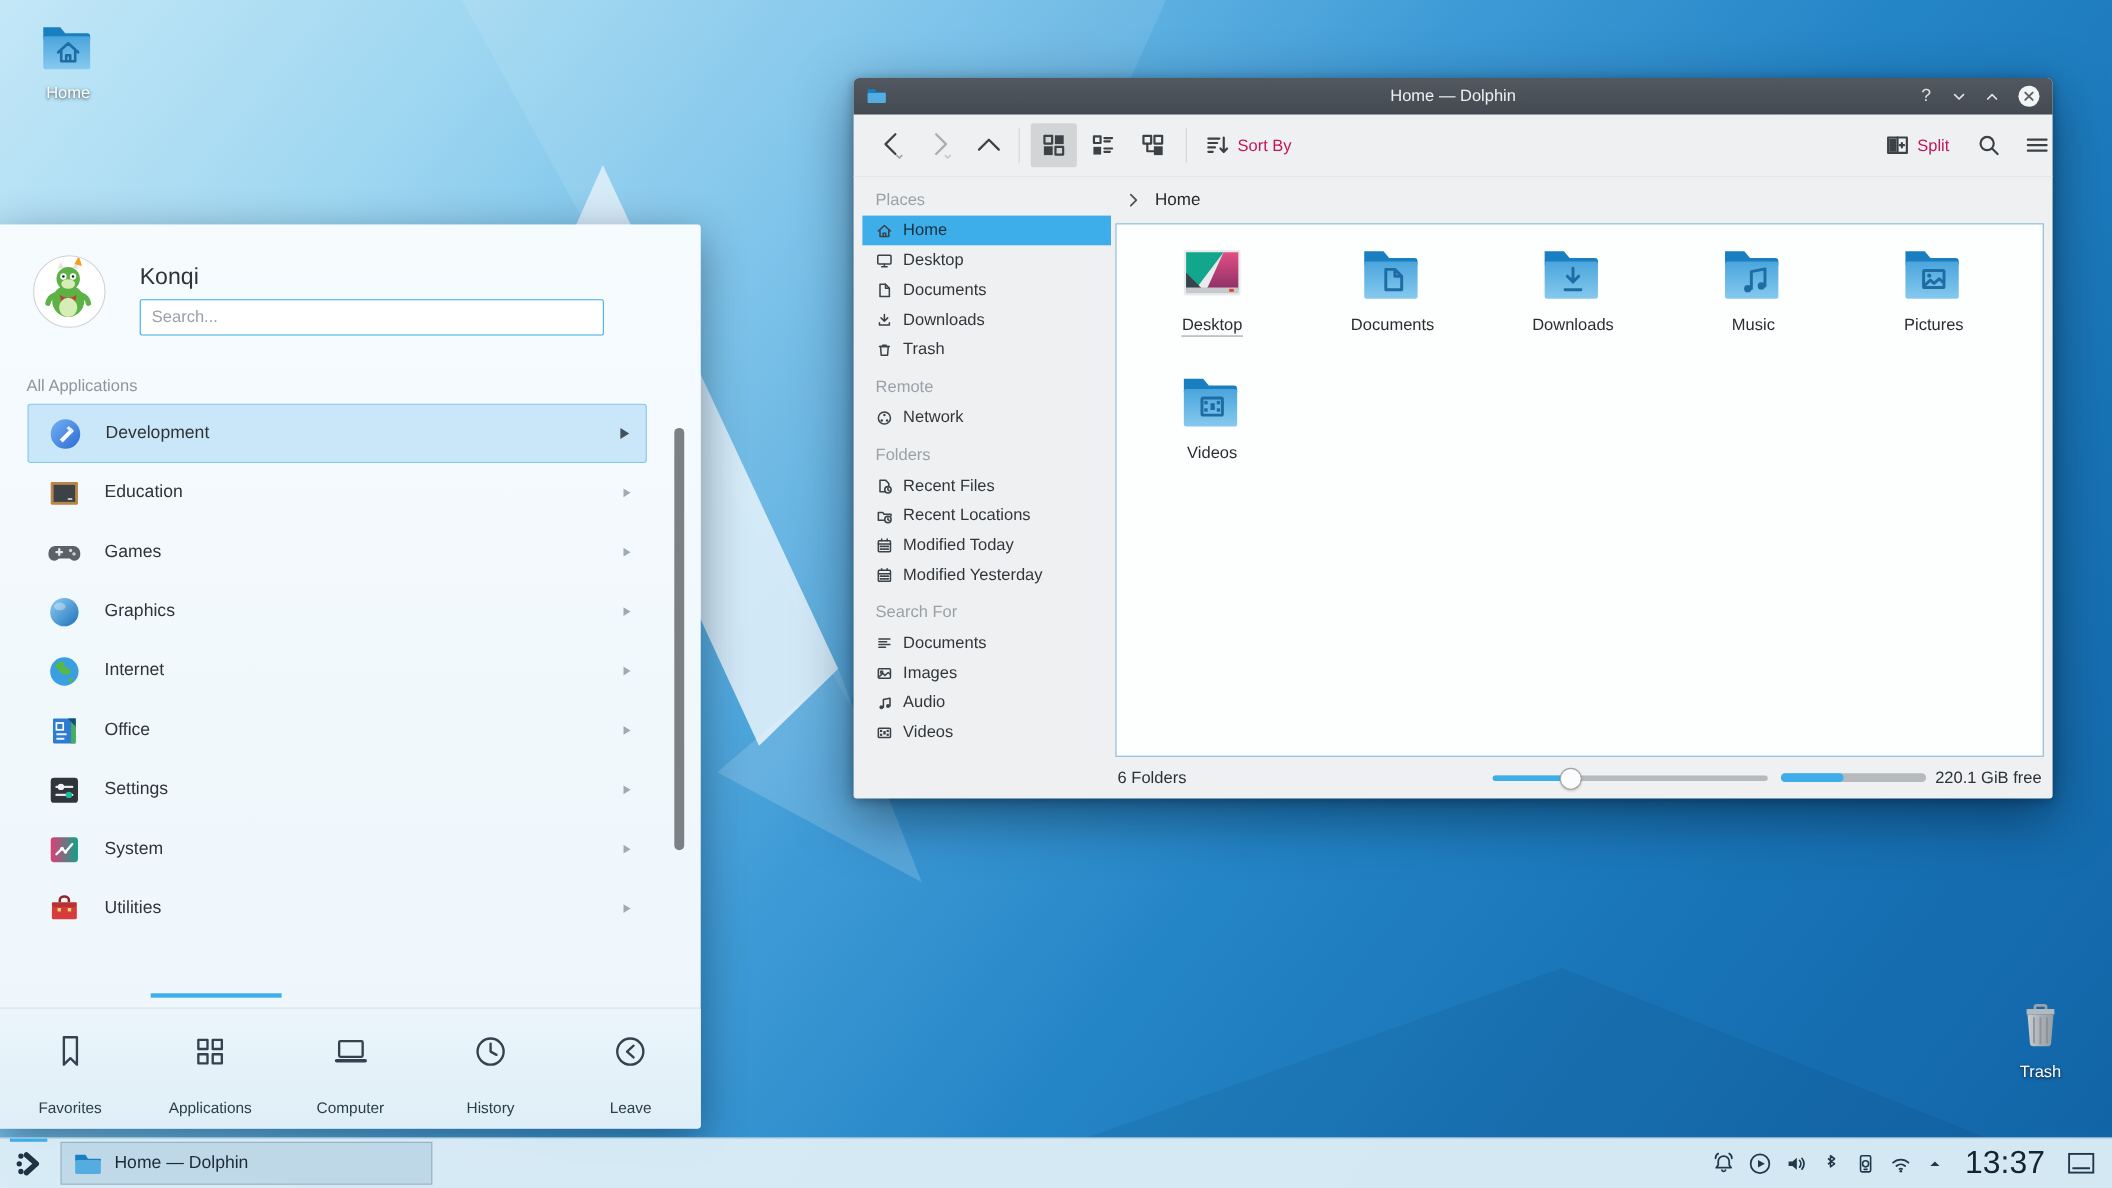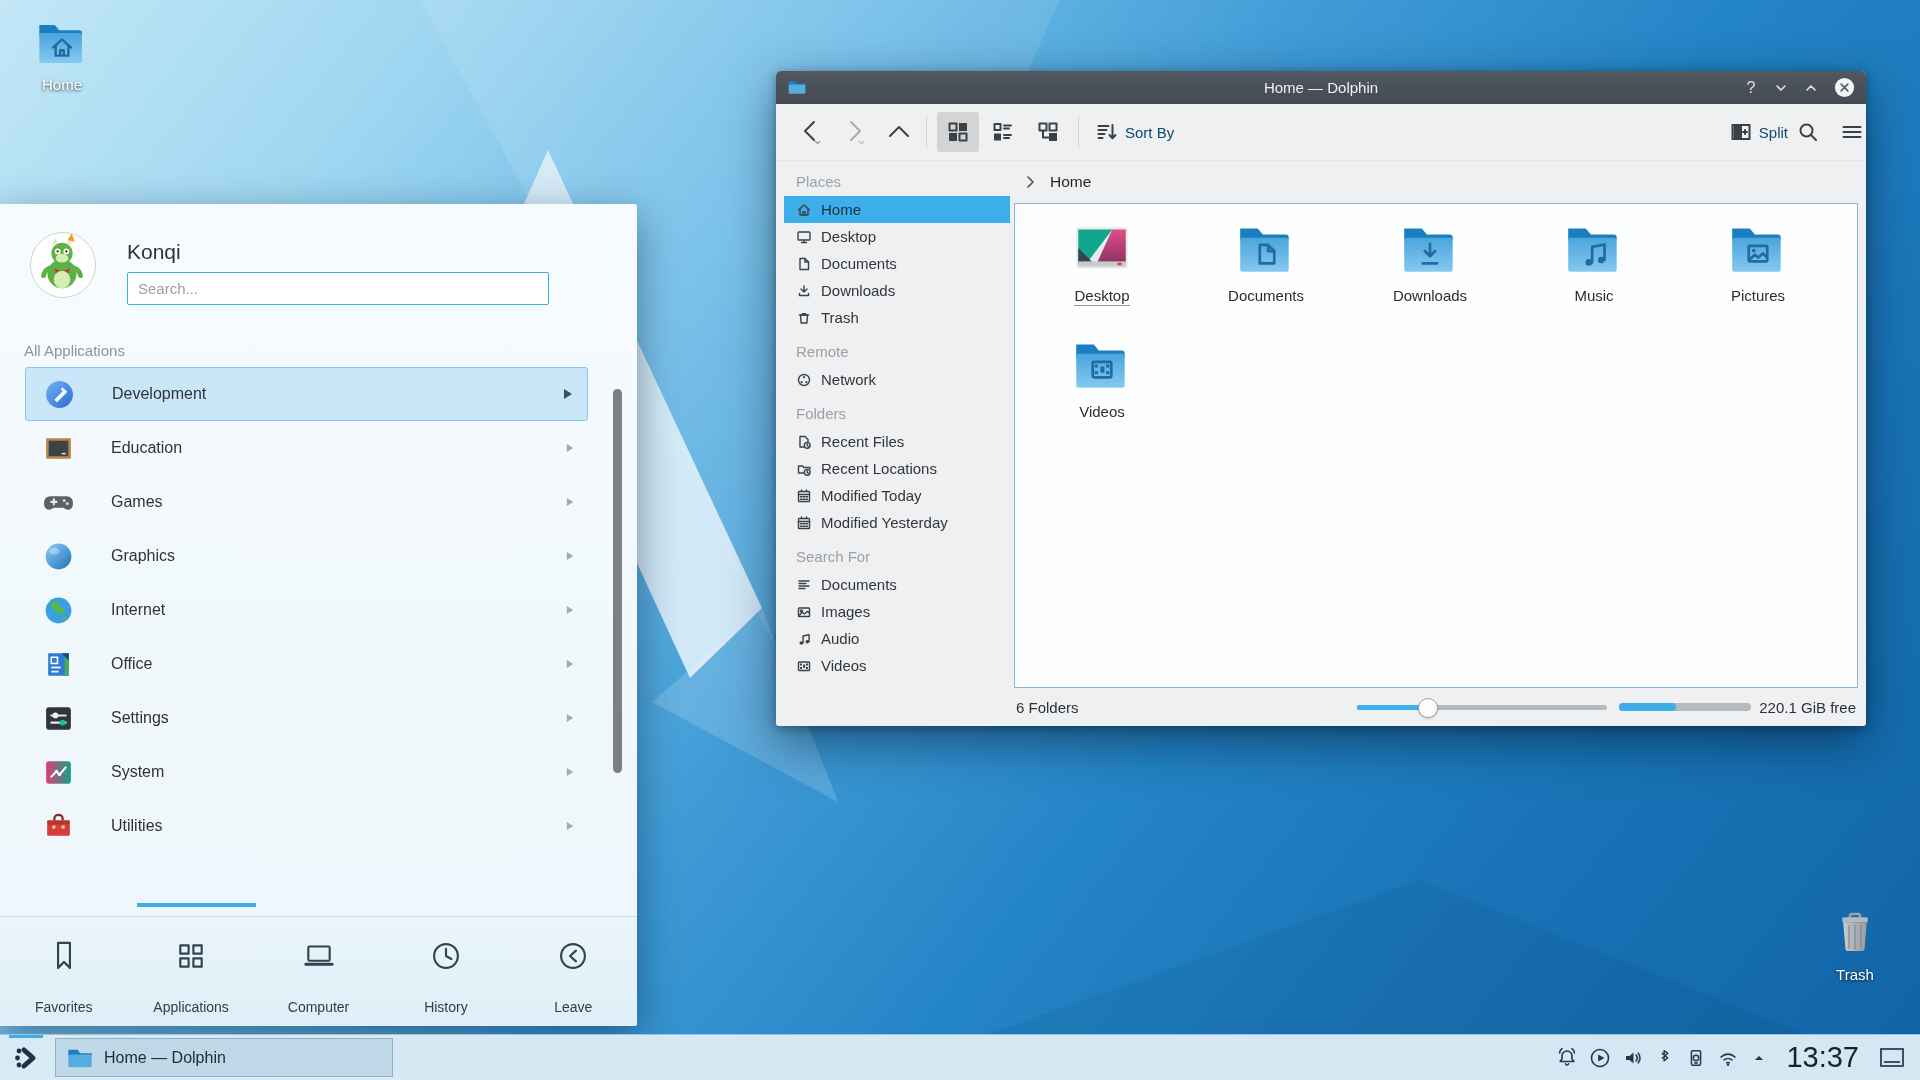--- a/index.html
+++ b/index.html
@@ -22,21 +22,21 @@
        border-radius:5px 5px 3px 3px;box-shadow:0 16px 48px rgba(0,18,38,.5),0 2px 10px rgba(0,18,38,.35)}
   .tbarTitle{height:33px;background:linear-gradient(#515860,#434a51);border-radius:5px 5px 0 0;
        display:flex;align-items:center;position:relative;color:#eceff1}
   .tbarTitle .wt{position:absolute;left:0;right:0;text-align:center;font-size:15px;color:#eef1f3}
   .winicon{position:absolute;left:11px;top:6px}
   .wctl{position:absolute;right:10px;top:0;height:33px;display:flex;align-items:center;gap:14px}
   .wctl .help{font-size:16px;color:#dfe3e6;width:16px;text-align:center}
   .toolrow{height:56px;position:relative;border-bottom:1px solid #e3e5e6}
   .tbtn{position:absolute;top:8px;height:40px;display:flex;align-items:center;justify-content:center;border-radius:3px}
   .tsep{position:absolute;top:12px;width:1px;height:32px;background:#d3d5d6}
-  .tlabel{font-size:15px;color:#0c4a6e;margin-left:7px}
+  .tlabel{font-size:15px;color:#be185d;margin-left:7px}
   .sel-t{background:#d2d4d5}
   .wbody{position:absolute;top:90px;left:0;right:0;bottom:0}
   
   .places{position:absolute;left:8px;top:4px;width:226px;bottom:0;padding-top:4px}
   .phead{font-size:15px;color:#9ba1a6;padding:4px 12px 6px;margin-top:8px}
   .prow{height:27px;display:flex;align-items:center;gap:9px;padding:0 12px;font-size:15px;color:#31363b}
   .prow svg{flex:none}
   .psel{background:#3daee9;color:#17303f}
   
   .rcol{position:absolute;left:238px;top:0;right:0;bottom:0;display:flex;flex-direction:column}
@@ -60,21 +60,21 @@
   .avatar{position:absolute;left:30px;top:28px;width:64px;height:64px;border-radius:50%;
           background:#fff;border:1px solid #cfd3d5;overflow:hidden}
   .uname{position:absolute;left:127px;top:36px;font-size:21px;color:#2e3338}
   .ksearch{position:absolute;left:127px;top:68px;width:422px;height:33px;box-sizing:border-box;
            border:1px solid #3daee9;border-radius:2px;background:#fff;padding:0 10px;font-size:15px;
            color:#31363b;outline:none;font-family:"Liberation Sans",sans-serif}
   .ksearch::placeholder{color:#9aa1a7}
   .ksection{position:absolute;left:24px;top:138px;font-size:15px;color:#8d969b}
   .klist{position:absolute;left:25px;top:163px;width:563px}
   .krow{height:54px;display:flex;align-items:center;box-sizing:border-box;padding:0 14px 0 17px;border-radius:3px}
-  .krow .klbl{font-size:16px;color:#2e3338;margin-left:36px}
+  .krow .klbl{font-size:16px;color:#2e3338;margin-left:20px}
   .krow .arr{margin-left:auto}
   .ksel{background:#c9e7f9;border:1px solid #86c5ec}
   .kscroll{position:absolute;left:613px;top:185px;width:9px;height:384px;background:#7a8083;border-radius:4.5px}
   .tabline{position:absolute;left:137px;top:699px;width:119px;height:4px;background:#3daee9}
   .kfsep{position:absolute;left:0;right:0;top:712px;height:1px;background:rgba(50,85,110,.15)}
   .kfoot{position:absolute;left:0;right:0;top:713px;bottom:0;background:linear-gradient(#ebf5fb,#dfeef7);
          border-radius:0 0 3px 0;display:flex}
   .ftab{flex:1;display:flex;flex-direction:column;align-items:center;padding-top:20px;gap:24px}
   .ftab .flab{font-size:14px;color:#2c3e4a}
   
@@ -497,21 +497,21 @@
     <div class="tsep" style="left:302px"></div>
     <div class="tbtn" style="left:314px;width:108px;justify-content:flex-start;padding-left:6px">
       <svg width="22" height="22" viewBox="0 0 22 22">
           <g class="tb1" stroke-width="1.8">
             <path d="M2.5 5h10M2.5 9h8M2.5 13h6M2.5 17h4"></path>
             <path d="M16.5 4v13M13.5 14l3 3.2 3-3.2"></path>
           </g>
         </svg>
       <span class="tlabel">Sort By</span>
     </div>
-    <div class="tbtn" style="left:916px;width:90px;justify-content:flex-end;padding-left:6px">
+    <div class="tbtn" style="left:916px;width:90px;justify-content:center;padding-left:6px">
       <svg width="22" height="22" viewBox="0 0 22 22">
           <g class="tb1" stroke-width="1.6">
             <rect x="2.5" y="4" width="17" height="14"></rect>
             <path d="M11 4v14"></path>
           </g>
           <rect class="tb1f" x="3.5" y="5" width="6.5" height="12"></rect>
           <g class="tb1" stroke-width="1.6">
             <path d="M15 9v4M13 11h4"></path>
           </g>
         </svg>

